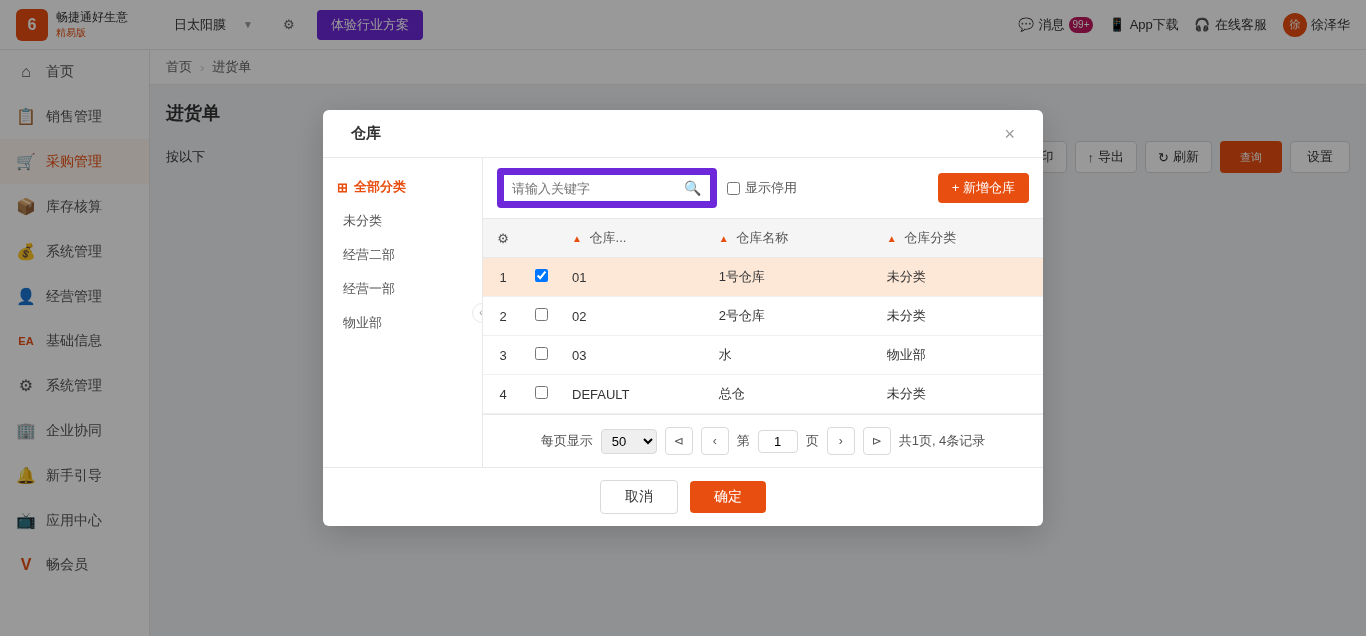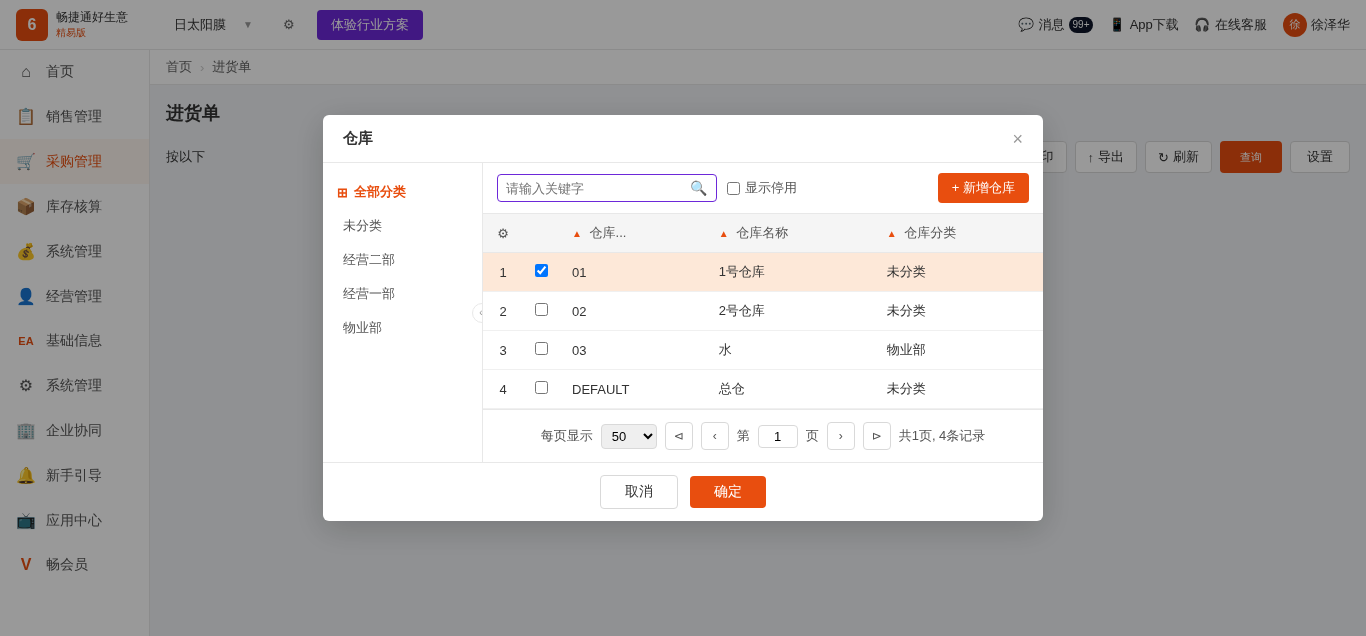--- a/index.html
+++ b/index.html
@@ -42,21 +42,21 @@
       cursor: pointer; color: #666;
     }
     .trial-btn {
       background: #6d28d9; color: #fff;
       border: none; border-radius: 4px;
       padding: 6px 14px; cursor: pointer; font-size: 13px;
     }
     .top-right { display: flex; align-items: center; gap: 16px; }
     .nav-icon-item { display: flex; align-items: center; gap: 4px; color: #333; font-size: 13px; cursor: pointer; }
     .badge-red {
-      background: #0f172a; color: #fff;
+      background: #be185d; color: #fff;
       font-size: 10px; border-radius: 8px;
       padding: 1px 4px; line-height: 1.4;
     }
     .user-name { color: #333; font-size: 13px; cursor: pointer; }
 
     
     .layout { display: flex; height: calc(100vh - 50px); }
 
     
     .sidebar {
@@ -112,21 +112,21 @@
 
     
     .modal {
       background: #fff; border-radius: 6px;
       width: 720px; max-height: 560px;
       display: flex; flex-direction: column;
       box-shadow: 0 8px 32px rgba(0,0,0,0.18);
     }
     .modal-header {
       display: flex; align-items: center; justify-content: space-between;
-      padding: 14px 20px; border-bottom: 1px solid #e8e8e8;
+      padding: 14px 28px; border-bottom: 1px solid #e8e8e8;
     }
     .modal-title { font-size: 15px; font-weight: bold; color: #333; }
     .modal-close { cursor: pointer; color: #999; font-size: 18px; line-height: 1; }
     .modal-body { display: flex; flex: 1; overflow: hidden; }
 
     
     .cat-panel {
       width: 160px; border-right: 1px solid #e8e8e8;
       padding: 12px 0; overflow-y: auto;
       flex-shrink: 0;
@@ -142,21 +142,21 @@
     }
 
     
     .table-panel { flex: 1; display: flex; flex-direction: column; overflow: hidden; }
     .table-toolbar {
       display: flex; align-items: center; gap: 10px;
       padding: 10px 14px; border-bottom: 1px solid #e8e8e8;
     }
     .search-box {
       display: flex; align-items: center;
-      border: 1px solid #6d28d9; border-radius: 4px;
+      border: 7px solid #6d28d9; border-radius: 4px;
       padding: 5px 8px; gap: 6px; flex: 1; max-width: 220px;
     }
     .search-box input {
       border: none; outline: none; font-size: 13px;
       color: #333; width: 100%; background: transparent;
     }
     .search-icon { color: #999; font-size: 14px; }
     .checkbox-label { display: flex; align-items: center; gap: 5px; color: #555; font-size: 13px; cursor: pointer; }
     .btn-add-warehouse {
       background: #e84e0f; color: #fff;

